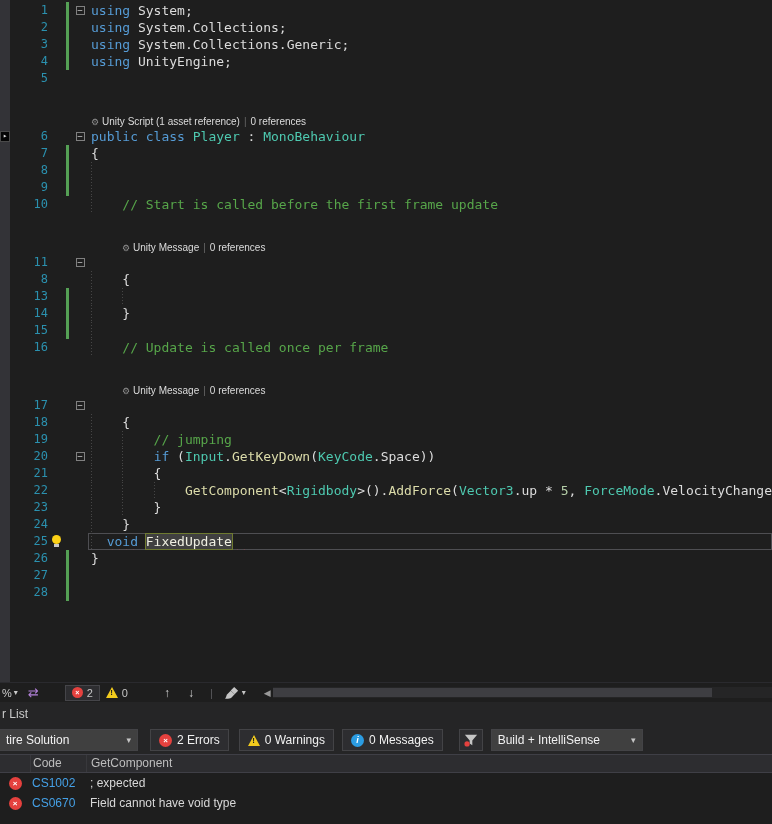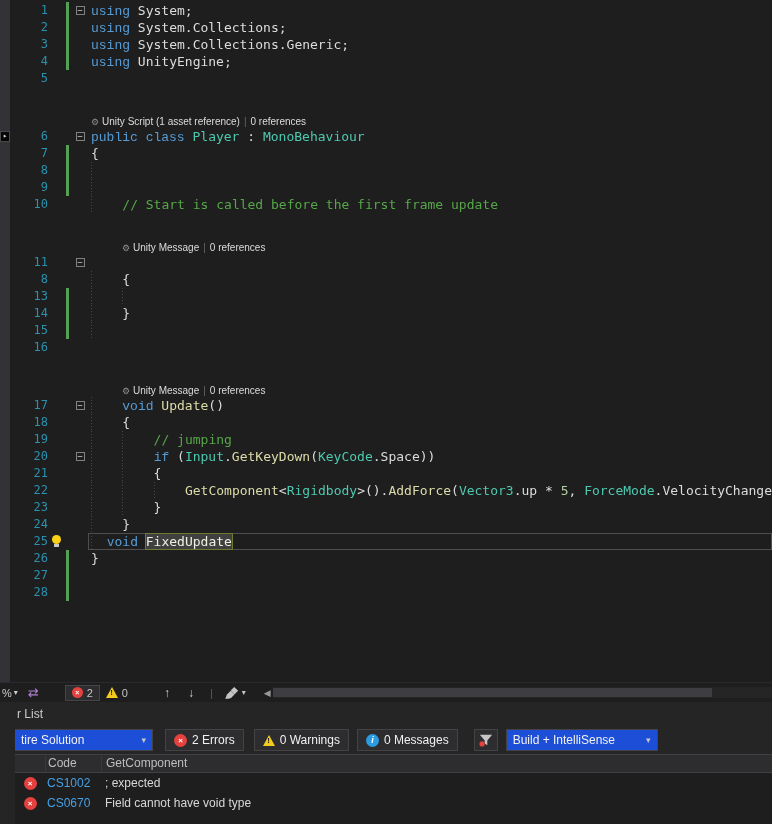--- a/index.html
+++ b/index.html
@@ -17,21 +17,21 @@
   .m-num { width:40px; flex:none; text-align:right; padding-right:2px; color:#2B91AF; font-size:12px; font-family:"DejaVu Sans Mono",monospace; }
   .m-extra { width:14px; flex:none; position:relative; }
   .m-bar { width:8px; flex:none; position:relative; }
   .m-bar .bar { position:absolute; left:2px; top:0; width:3px; height:100%; background:#55A055; }
   .m-fold { width:16px; flex:none; }
   .foldbox { display:block; width:9px; height:9px; margin:4px auto 0; border:1px solid #808080; background:#1E1E1E; color:#C5C5C5; font-size:9px; line-height:7px; text-align:center; }
   .m-code { flex:1; position:relative; white-space:pre; color:#DCDCDC; overflow:hidden; padding-left:3px; }
   .current .m-code { box-shadow: inset 0 0 0 1px #4E4E52; }
   .g { position:absolute; top:0; bottom:0; width:1px; background:repeating-linear-gradient(180deg,#464646 0 1px,transparent 1px 3px); }
   .tok { position:relative; }
-  .kw  { color:#569CD6;font-family:Liberation Mono, monospace; }
+  .kw  { color:#569CD6; }
   .ty  { color:#4EC9B0; }
   .me  { color:#DCDCAA; }
   .cm  { color:#57A64A; }
   .nu  { color:#B5CEA8; }
   .pl  { color:#DCDCDC; }
   .kwsq { color:#569CD6; text-decoration:underline wavy #E4393C 1px; text-underline-offset:3px; }
   .sqsp { text-decoration:underline wavy #E4393C 1px; text-underline-offset:3px; }
   .sel { background:#404040; box-shadow:0 0 0 1px #6E7A30; color:#EFEFE2; }
   .bulb { position:absolute; left:1px; top:2px; width:11px; height:13px; }
   .bulb::before { content:""; position:absolute; left:1px; top:0; width:9px; height:9px; border-radius:50%; background:#FCD116; }
@@ -50,24 +50,24 @@
   .nav-up { margin-left:30px; }
   .nav-down { margin-left:18px; }
   .vsep { margin-left:16px; color:#5A5A5E; }
   .broom { margin-left:12px; display:flex; align-items:center; gap:3px; }
   .hscroll { margin-left:18px; flex:1; height:100%; display:flex; align-items:center; }
   .scroll-arrow { color:#999; font-size:9px; margin-right:2px; }
   .track { flex:1; height:11px; background:#252526; position:relative; }
   .thumb { position:absolute; left:0; top:1px; height:9px; width:88%; background:#3E3E42; }
 
   
-  #panel { position:absolute; top:702px; left:0; width:772px; height:122px; background:#252526; display:flex; flex-direction:column;padding-left:15px; }
+  #panel { position:absolute; top:702px; left:0; width:772px; height:122px; background:#252526; display:flex; flex-direction:column; }
   .panel-title { height:24px; line-height:24px; padding-left:2px; color:#CCCCCC; font-size:12px; }
   .el-toolbar { height:28px; display:flex; align-items:center; }
-  .dd { height:22px; background:#1d4ed8; border:1px solid #434346; display:flex; align-items:center; justify-content:space-between; padding:0 6px; color:#F1F1F1; font-size:12px; }
+  .dd { height:22px; background:#404040; border:1px solid #434346; display:flex; align-items:center; justify-content:space-between; padding:0 6px; color:#F1F1F1; font-size:12px; }
   .dd .caret { color:#C5C5C5; font-size:9px; margin-left:6px; }
   .dd.scope { width:138px; border-left:none; }
   .dd.build { margin-left:8px; width:152px; }
   .tbtn { height:22px; background:#2D2D30; border:1px solid #434346; color:#F1F1F1; font-size:12px; display:flex; align-items:center; gap:5px; padding:0 8px; font-family:"Liberation Sans",sans-serif; }
   .tbtn.errors { margin-left:12px; }
   .tbtn.warnings { margin-left:10px; }
   .tbtn.messages { margin-left:8px; }
   .filterbox { width:24px; height:22px; margin-left:16px; border:1px solid #434346; background:#2D2D30; display:flex; align-items:center; justify-content:center; }
   .ico-err { display:inline-block; width:13px; height:13px; border-radius:50%; background:#E5413E; color:#fff; font-size:8px; font-weight:bold; line-height:13px; text-align:center; }
   .ico-err.mini { width:11px; height:11px; font-size:7px; line-height:11px; }
@@ -255,38 +255,38 @@
           </div>
           <div class="m-fold"></div>
           <div class="m-code"><span class="g" style="left:3.0px"></span></div>
         </div>
         <div class="row code-row">
           <div class="m-ind"></div>
           <div class="m-num">16</div>
           <div class="m-extra"></div>
           <div class="m-bar"></div>
           <div class="m-fold"></div>
+          <div class="m-code"><span class="g" style="left:3.0px"></span><span class="tok cm">    // Update is called once per frame</span></div>
         </div>
         <div class="row lens-row">
           <div class="m-ind"></div>
           <div class="m-num"></div>
           <div class="m-extra"></div>
           <div class="m-bar"></div>
           <div class="m-fold"></div>
           <div class="m-code lens" style="padding-left:34px"><span class="lens-gear">⚙</span><span>Unity Message</span><span class="lens-sep">|</span><span>0 references</span></div>
         </div>
         <div class="row code-row">
           <div class="m-ind"></div>
           <div class="m-num">17</div>
           <div class="m-extra"></div>
           <div class="m-bar"></div>
           <div class="m-fold">
             <span class="foldbox">−</span>
           </div>
-          <div class="m-code"><span class="g" style="left:3.0px"></span><span class="tok pl">    </span><span class="tok kw">void</span><span class="tok pl"> </span><span class="tok me">Update</span><span class="tok pl">()</span></div>
         </div>
         <div class="row code-row">
           <div class="m-ind"></div>
           <div class="m-num">18</div>
           <div class="m-extra"></div>
           <div class="m-bar"></div>
           <div class="m-fold"></div>
           <div class="m-code"><span class="g" style="left:3.0px"></span><span class="tok pl">    {</span></div>
         </div>
         <div class="row code-row">

